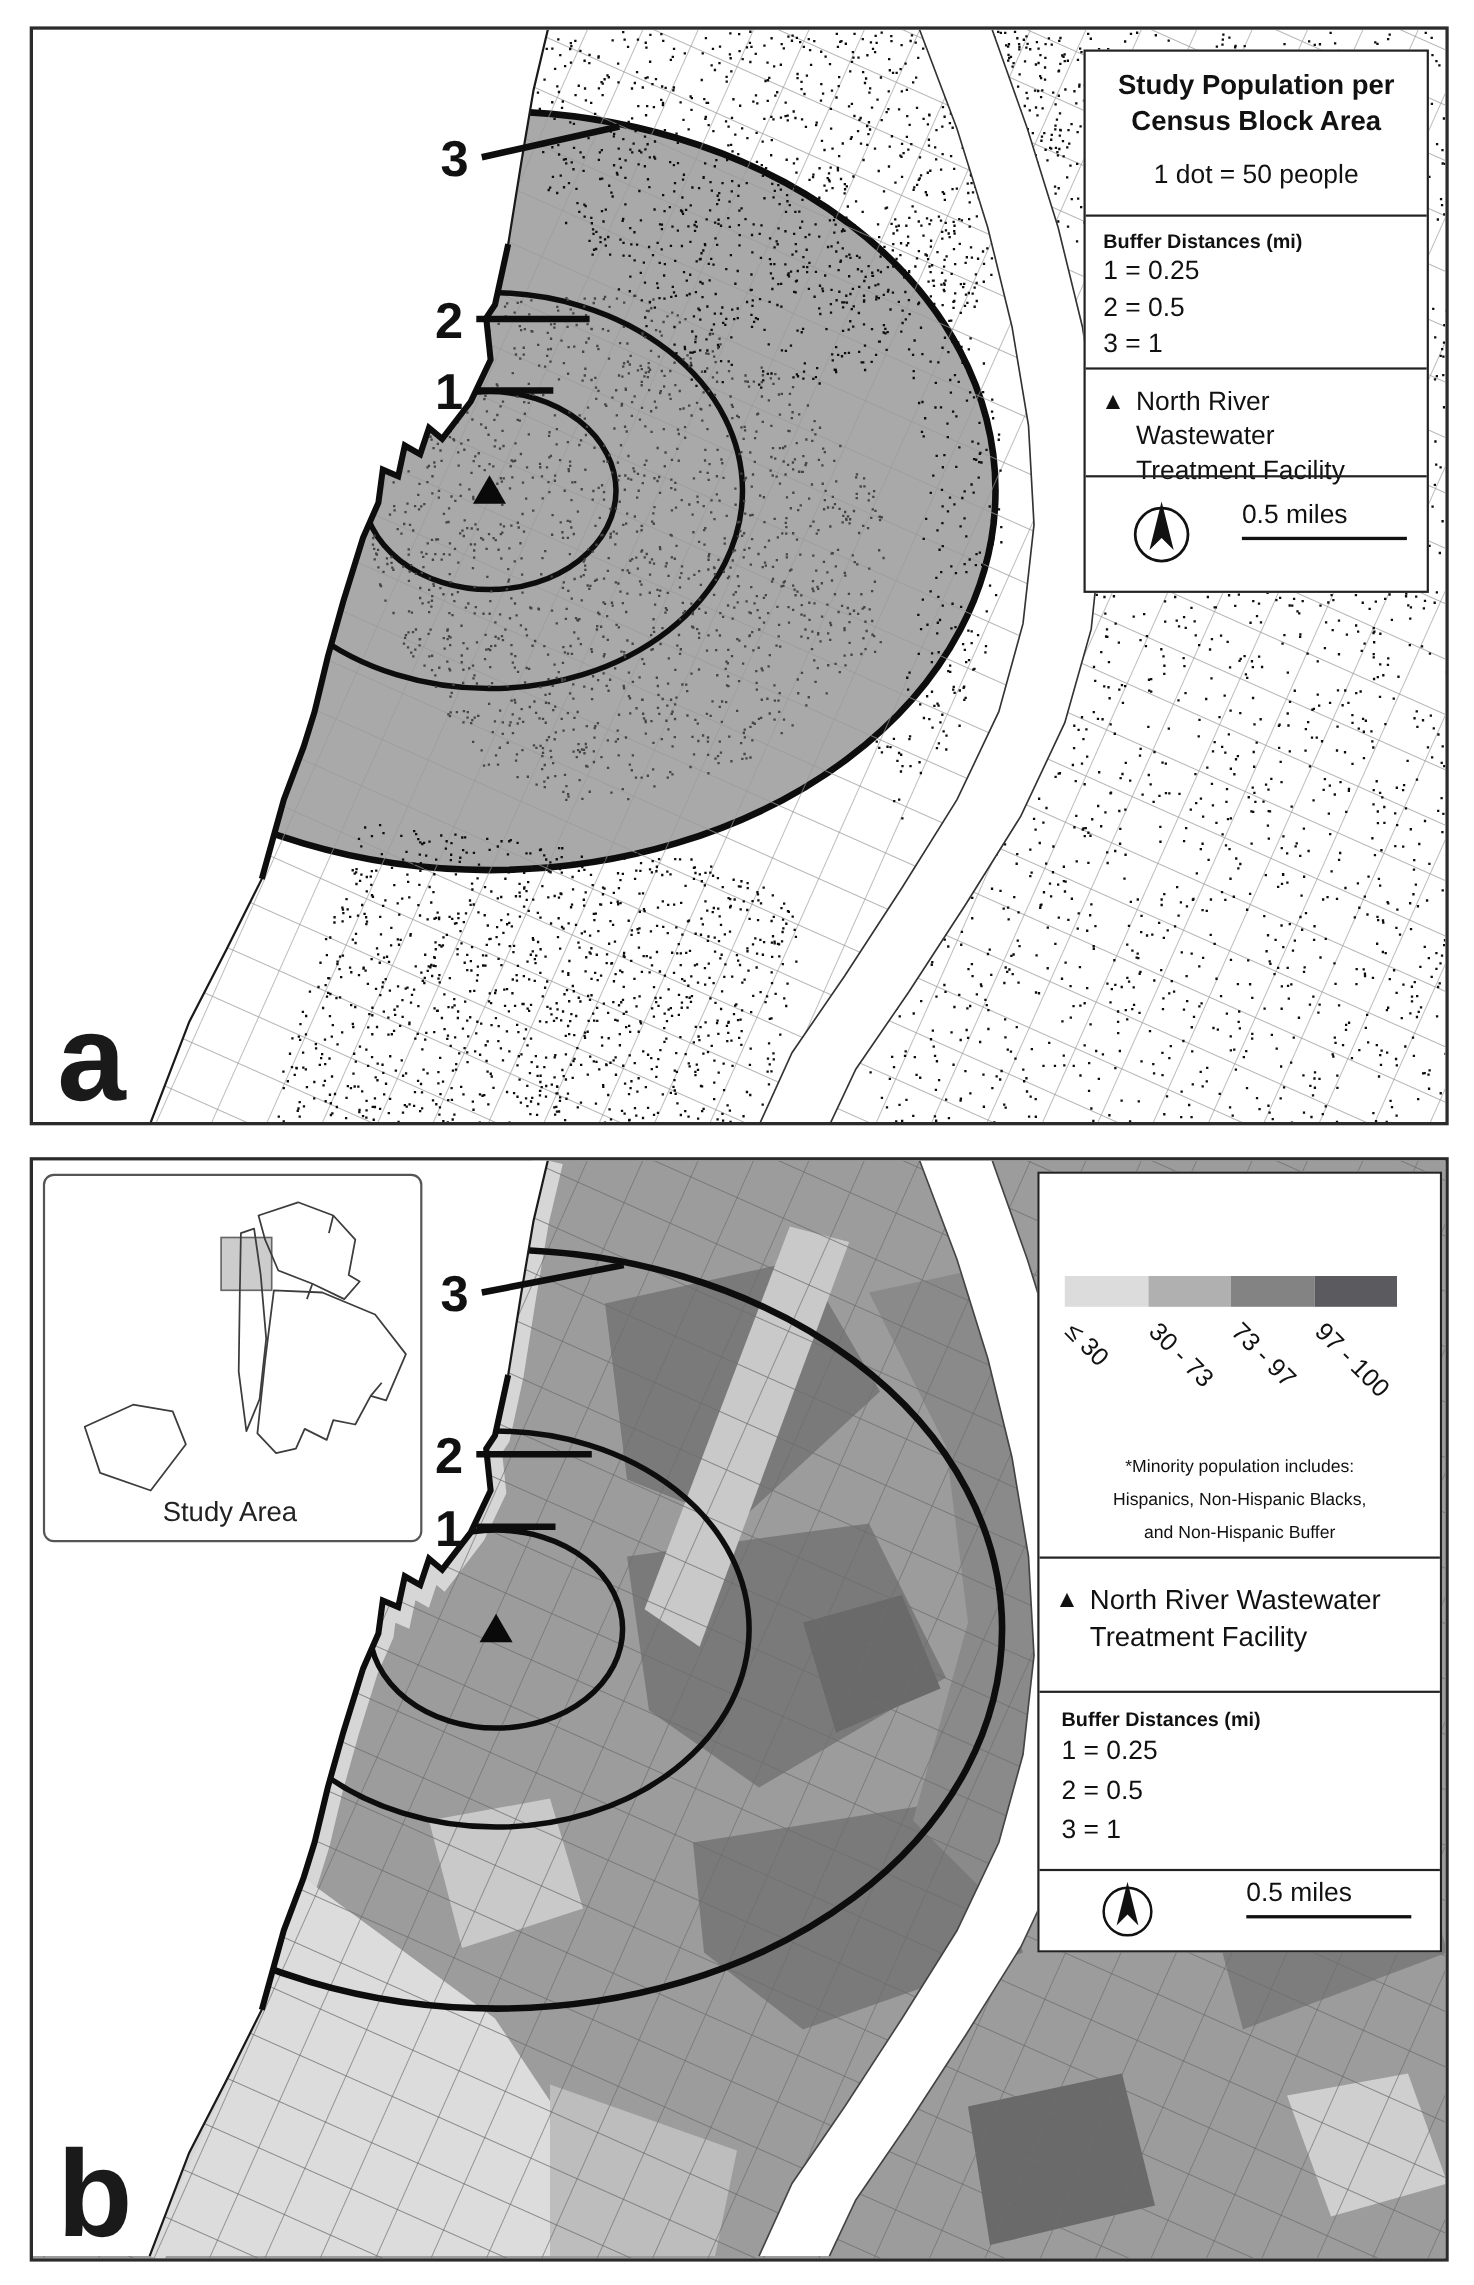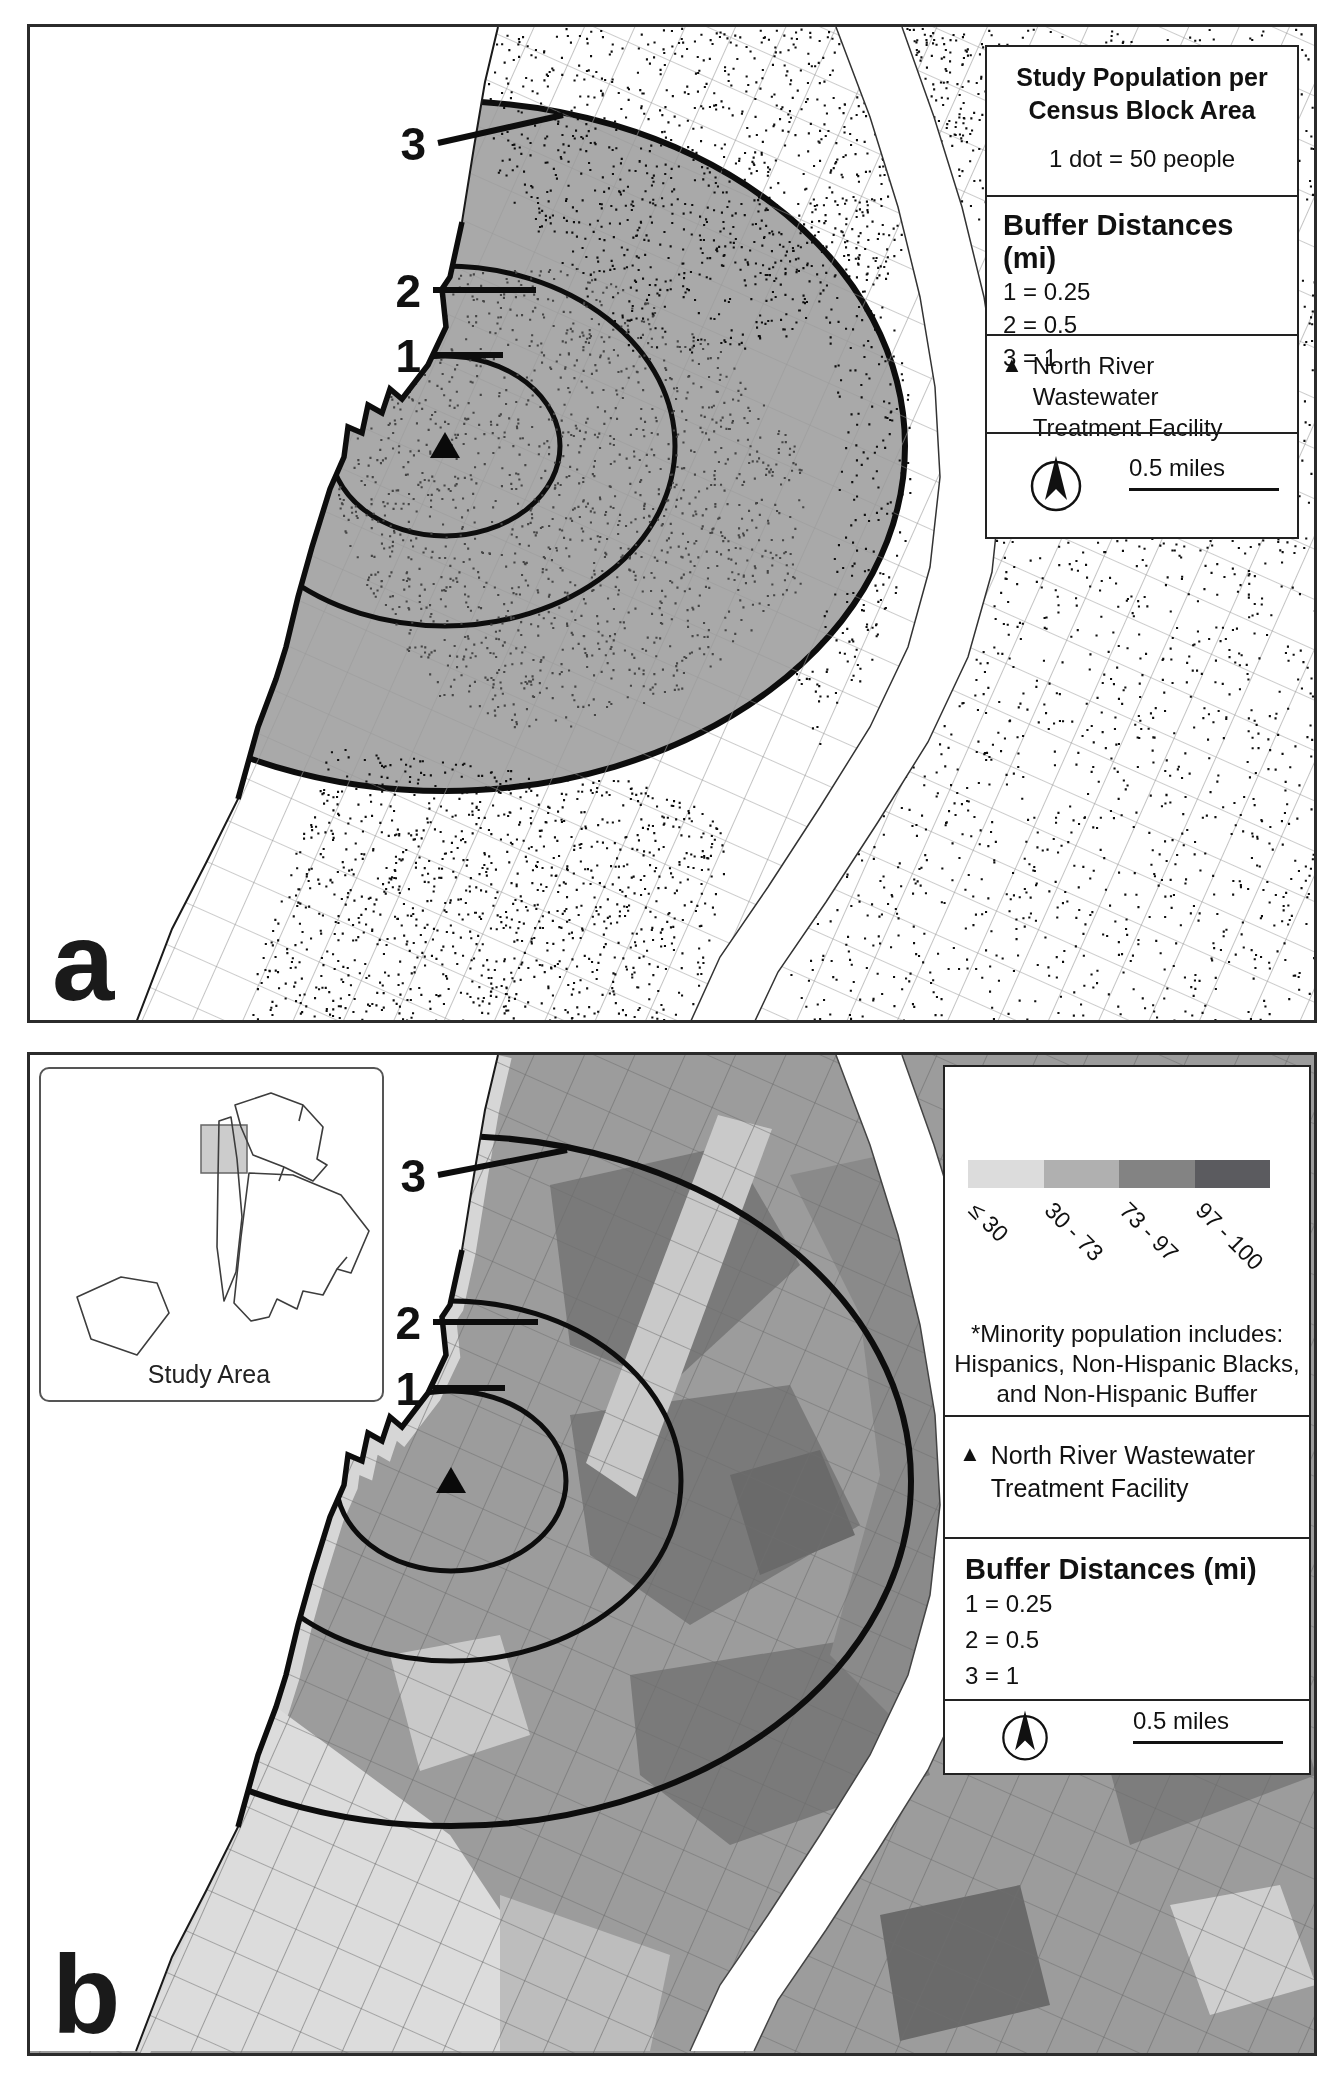--- a/index.html
+++ b/index.html
@@ -9,35 +9,35 @@
   #panel-b{top:1052px;height:998px;}
   .map{position:absolute;left:0;top:0;width:100%;height:100%;}
   .panel-letter{position:absolute;left:22px;bottom:2px;font-size:112px;font-weight:bold;line-height:1;color:#1a1a1a;}
   .legend{position:absolute;background:#fff;border:2px solid #222;}
   #legend-a{left:955px;top:18px;width:310px;height:490px;}
   #legend-b{left:913px;top:10px;width:364px;height:706px;}
   .lg-sec{position:absolute;left:0;right:0;box-sizing:border-box;}
   .lg-div{position:absolute;left:0;right:0;border-top:2px solid #222;}
   .lg-title{font-size:25px;font-weight:bold;text-align:center;line-height:33px;}
   .lg-note{font-size:24px;text-align:center;}
-  .lg-head{font-size:29px;font-weight:bold;}
+  .lg-head{font-size:18px;font-weight:bold;}
   .lg-item{font-size:24px;line-height:33px;}
   .fac-row{display:flex;gap:10px;padding:16px 14px 0 14px;}
   .fac-tri{font-size:22px;line-height:30px;}
   .fac-text{font-size:24px;line-height:31px;}
   .scale-wrap{position:absolute;right:18px;text-align:left;}
   .scale-label{font-size:24px;margin-bottom:6px;}
   .scale-bar{height:3px;background:#111;width:150px;}
   .north{position:absolute;}
   
   .ramp{position:absolute;left:23px;top:93px;width:302px;height:28px;display:flex;}
   .ramp .sw{flex:1 1 auto;height:28px;}
   .ramp-labels{position:absolute;left:23px;top:130px;height:110px;width:320px;}
   .ramp-labels span{position:absolute;top:0;font-size:23px;white-space:nowrap;transform:rotate(45deg);transform-origin:left top;}
-  .footnote{position:absolute;left:0;right:0;text-align:center;font-size:24px;line-height:30px;}
+  .footnote{position:absolute;left:0;right:0;text-align:center;font-size:16px;line-height:30px;}
   
   #inset{left:9px;top:12px;width:341px;height:331px;border-width:2px;border-color:#555;border-radius:10px;}
   svg text.ringlab{font-family:"Liberation Sans",sans-serif;font-weight:bold;font-size:46px;fill:#111;}
 </style>
 </head>
 <body>
 
 <div class="panel" id="panel-a">
   <svg class="map" viewBox="0 0 1284 993" preserveAspectRatio="none">
     <g>

